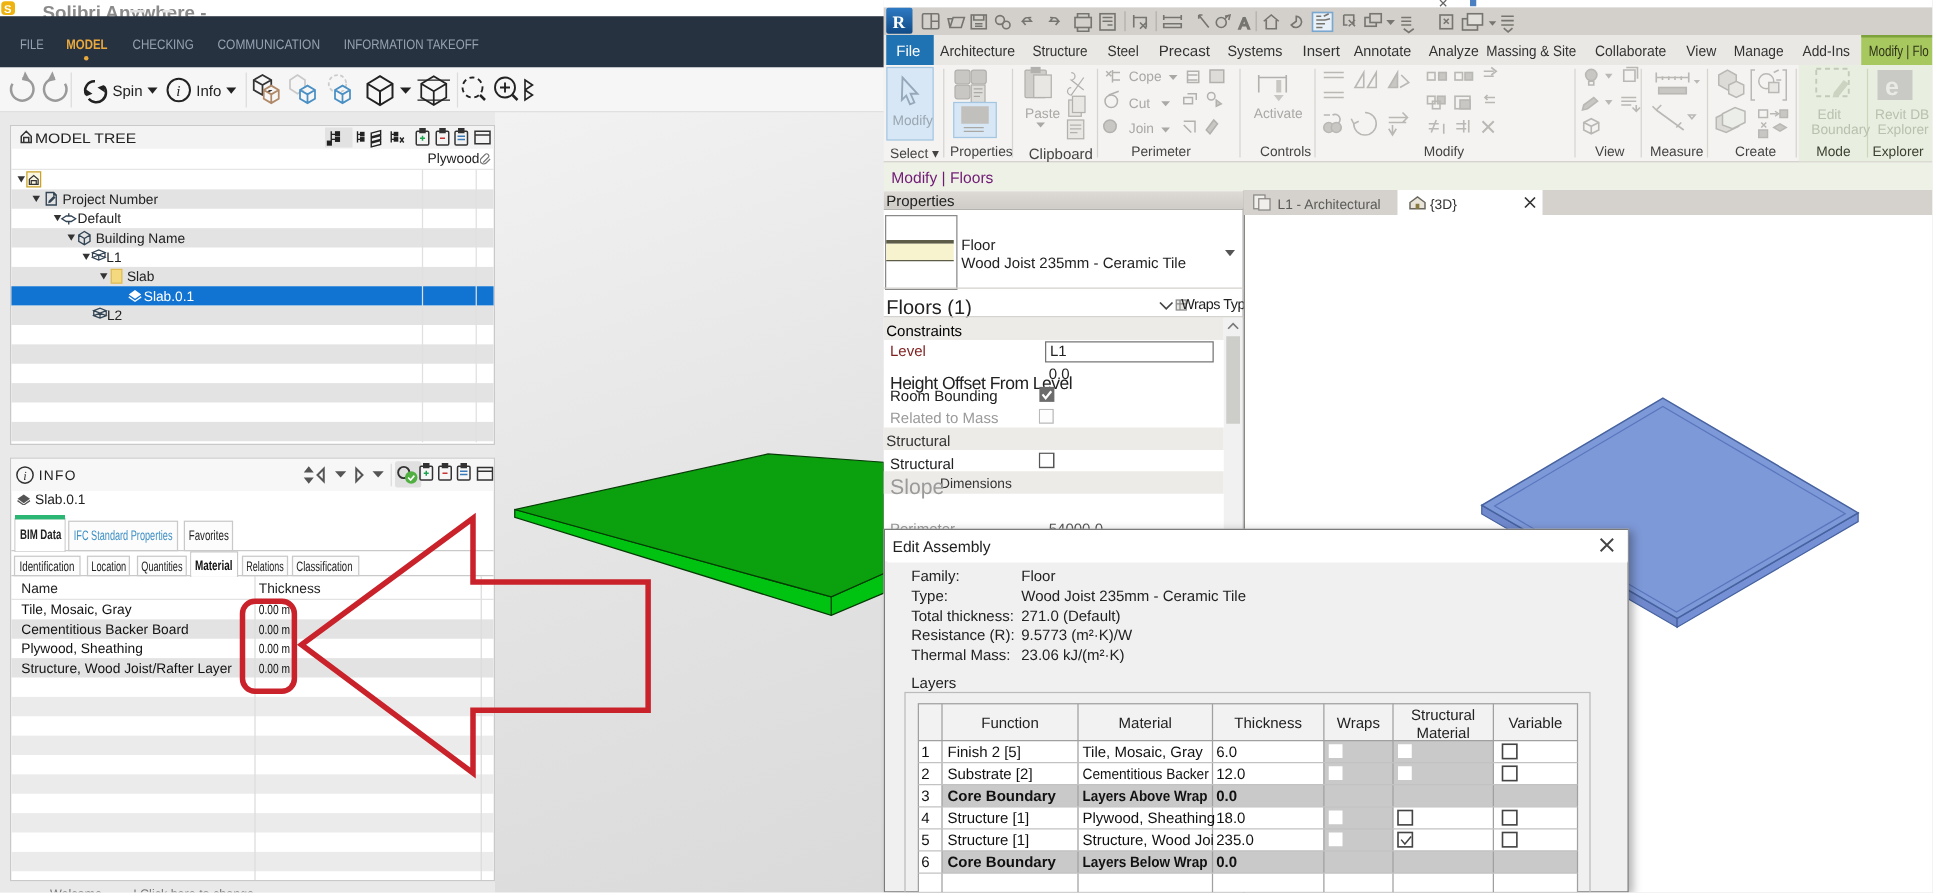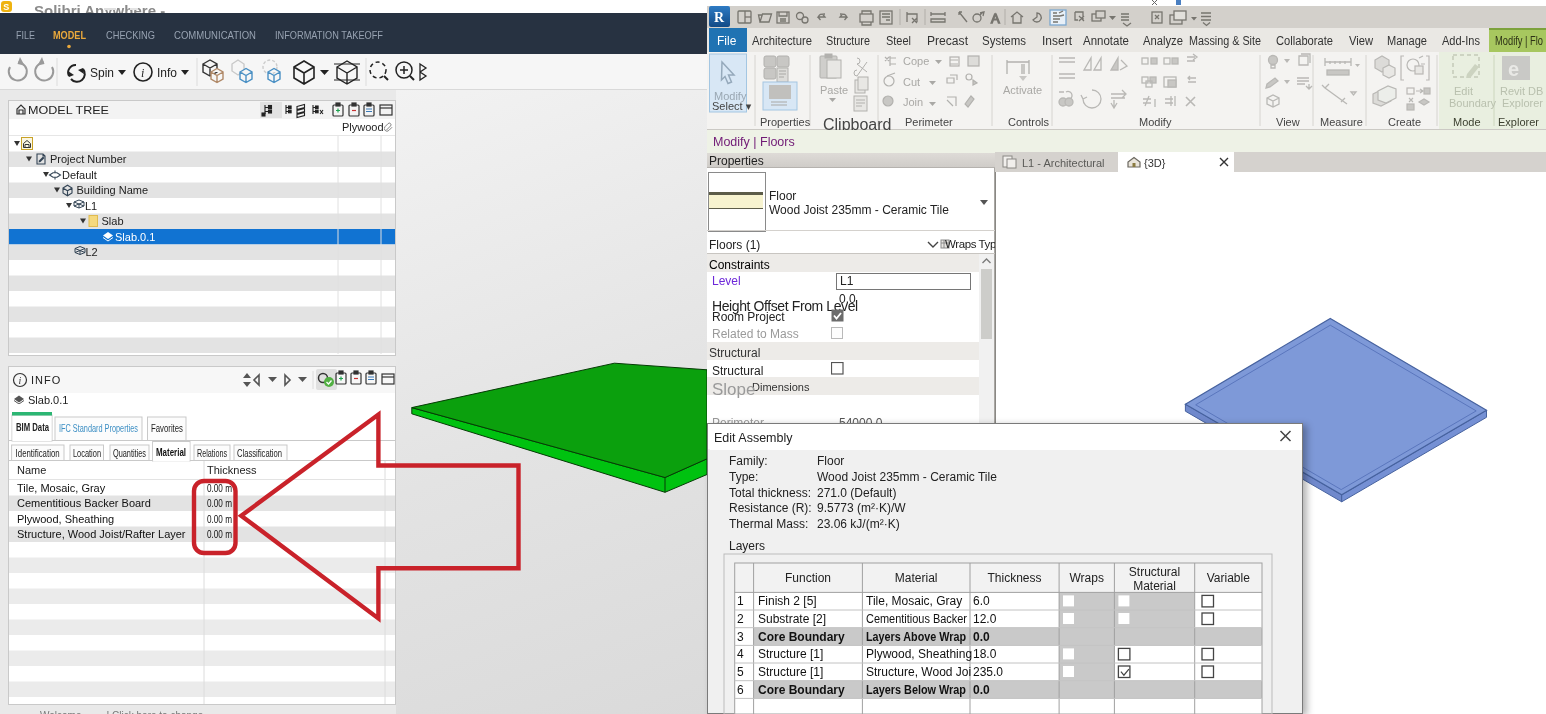--- a/index.html
+++ b/index.html
@@ -503,23 +503,23 @@
   <path d="M760 22 l8 -10 l4 3 l-8 10 l-5 1 z" fill="#ccd3c0"></path>
   <text x="747" y="43" font-size="11" fill="#b9c0ae" font-family="Liberation Sans">Edit</text>
   <text x="742" y="55" font-size="11" fill="#b9c0ae" font-family="Liberation Sans">Boundary</text>
 
   <rect x="795" y="4" width="28" height="24" fill="#c9c9c6"></rect>
   <text x="801" y="24" font-size="20" font-weight="bold" fill="#e9e9e6" font-family="Liberation Sans">e</text>
   <text x="793" y="43" font-size="11" fill="#b9c0ae" font-family="Liberation Sans">Revit DB</text>
   <text x="795" y="55" font-size="11" fill="#b9c0ae" font-family="Liberation Sans">Explorer</text>
 </svg>
 
-<div class="tx" style="left:712px;top:100px;font-size:11px;color:#444;">Select ▾</div>
+<div class="tx" style="left:712px;top:116px;font-size:11px;color:#444;">Select ▾</div>
 <div class="tx" style="left:760px;top:116px;font-size:11px;color:#444;">Properties</div>
-<div class="tx" style="left:823px;top:116px;font-size:16px;color:#444;">Clipboard</div>
+<div class="tx" style="left:823px;top:116px;font-size:12px;color:#444;">Clipboard</div>
 <div class="tx" style="left:905px;top:116px;font-size:11px;color:#444;">Perimeter</div>
 <div class="tx" style="left:1008px;top:116px;font-size:11px;color:#444;">Controls</div>
 <div class="tx" style="left:1139px;top:116px;font-size:11px;color:#444;">Modify</div>
 <div class="tx" style="left:1276px;top:116px;font-size:11px;color:#444;">View</div>
 <div class="tx" style="left:1320px;top:116px;font-size:11px;color:#444;">Measure</div>
 <div class="tx" style="left:1388px;top:116px;font-size:11px;color:#444;">Create</div>
 <div class="tx" style="left:1453px;top:116px;font-size:11px;color:#3c4030;">Mode</div>
 <div class="tx" style="left:1498px;top:116px;font-size:11px;color:#3c4030;">Explorer</div>
 
 <div class="abs" style="left:707px;top:130px;width:839px;height:23px;background:#eef2e6;"></div>
@@ -532,39 +532,39 @@
 <div class="abs" style="left:708px;top:172px;width:56px;height:58px;background:#ffffff;border:1px solid #8a8a8a;"></div>
 <div class="abs" style="left:709px;top:192px;width:54px;height:2.5px;background:#5c5c48;"></div>
 <div class="abs" style="left:709px;top:194.5px;width:54px;height:13px;background:#f7f3cf;"></div>
 <div class="abs" style="left:709px;top:207.5px;width:54px;height:1.5px;background:#5c5c48;"></div>
 <div class="tx" style="left:769px;top:189px;font-size:12px;color:#222;">Floor</div>
 <div class="tx" style="left:769px;top:203px;font-size:12px;color:#222;">Wood Joist 235mm - Ceramic Tile</div>
 <svg class="abs" style="left:978px;top:198px;" width="12" height="8">
       <path d="M2 2 l8 0 l-4 5 z" fill="#555"></path>
     </svg>
 <div class="abs" style="left:707px;top:230px;width:288px;height:1px;background:#d4d1cd;"></div>
-<div class="tx" style="left:709px;top:238px;font-size:12px;color:#222;">Floors (1)</div>
+<div class="tx" style="left:709px;top:238px;font-size:16px;color:#222;">Floors (1)</div>
 <svg class="abs" style="left:926px;top:240px;" width="14" height="10">
       <path d="M2 2 l5 5 l5 -5" fill="none" stroke="#444" stroke-width="1.4"></path>
     </svg>
 <svg class="abs" style="left:940px;top:239px;" width="11" height="11">
       <rect x="1" y="1" width="8" height="8" fill="#e8e6e2" stroke="#8a8a8a"></rect>
       <path d="M1 4 l8 0 M4 1 l0 8" stroke="#8a8a8a"></path>
     </svg>
 <div class="tx" style="left:945px;top:238px;font-size:11.5px;letter-spacing:-0.4px;color:#222;">Wraps Type</div>
 <div class="abs" style="left:707px;top:253px;width:288px;height:1px;background:#c8c5c1;"></div>
 
 <div class="abs" style="left:707px;top:254px;width:272px;height:17.6px;background:#edebe8;"></div>
 <div class="tx" style="left:709px;top:258px;font-size:12px;color:#000000;">Constraints</div>
 <div class="abs" style="left:836px;top:272.6px;width:133px;height:15px;background:#fff;border:1px solid #767676;"></div>
-<div class="tx" style="left:712px;top:274px;font-size:12px;color:#6d28d9;">Level</div>
+<div class="tx" style="left:712px;top:274px;font-size:12px;color:#7f1d1d;">Level</div>
 <div class="tx" style="left:840px;top:274px;font-size:12px;color:#222;">L1</div>
 <div class="tx" style="left:712px;top:298px;font-size:14px;letter-spacing:-0.4px;color:#222;">Height Offset From Level</div>
 <div class="tx" style="left:839px;top:292px;font-size:12px;color:#222;">0.0</div>
-<div class="tx" style="left:712px;top:309.5px;font-size:12px;color:#222;">Room Project</div>
+<div class="tx" style="left:712px;top:309.5px;font-size:12px;color:#222;">Room Bounding</div>
 <svg class="abs" style="left:831px;top:309px;" width="13" height="13">
       <rect x="0.5" y="0.5" width="12" height="12" fill="#6c6c6c"></rect>
       <path d="M3 6.5 l2.5 3 l4.5 -5.5" stroke="#fff" stroke-width="1.8" fill="none"></path>
     </svg>
 <div class="tx" style="left:712px;top:327px;font-size:12px;color:#9a9a9a;">Related to Mass</div>
 <svg class="abs" style="left:831px;top:326.5px;" width="13" height="13">
       <rect x="0.5" y="0.5" width="11" height="11" fill="#fdfdfd" stroke="#b9b9b9"></rect>
     </svg>
 <div class="abs" style="left:707px;top:342px;width:272px;height:17.6px;background:#edebe8;"></div>
 <div class="tx" style="left:709px;top:346px;font-size:12px;color:#333;">Structural</div>

